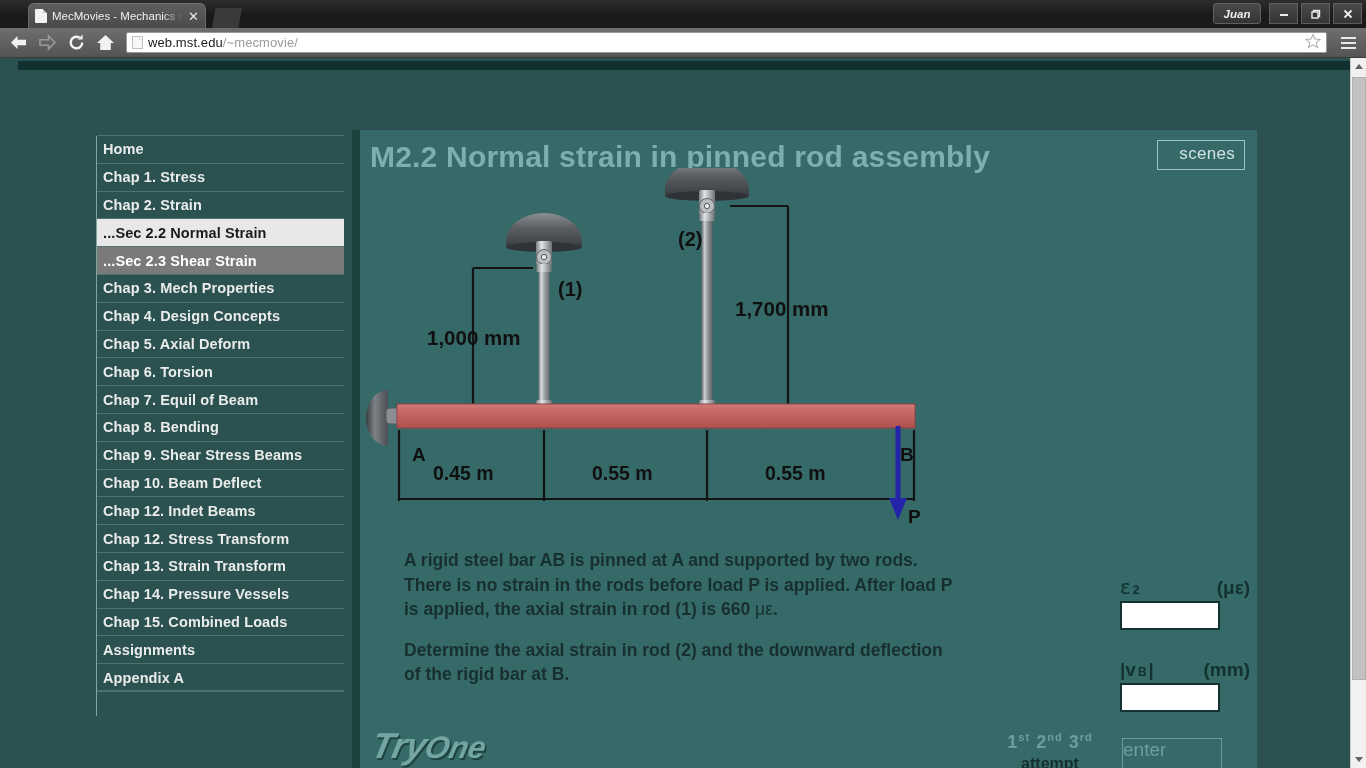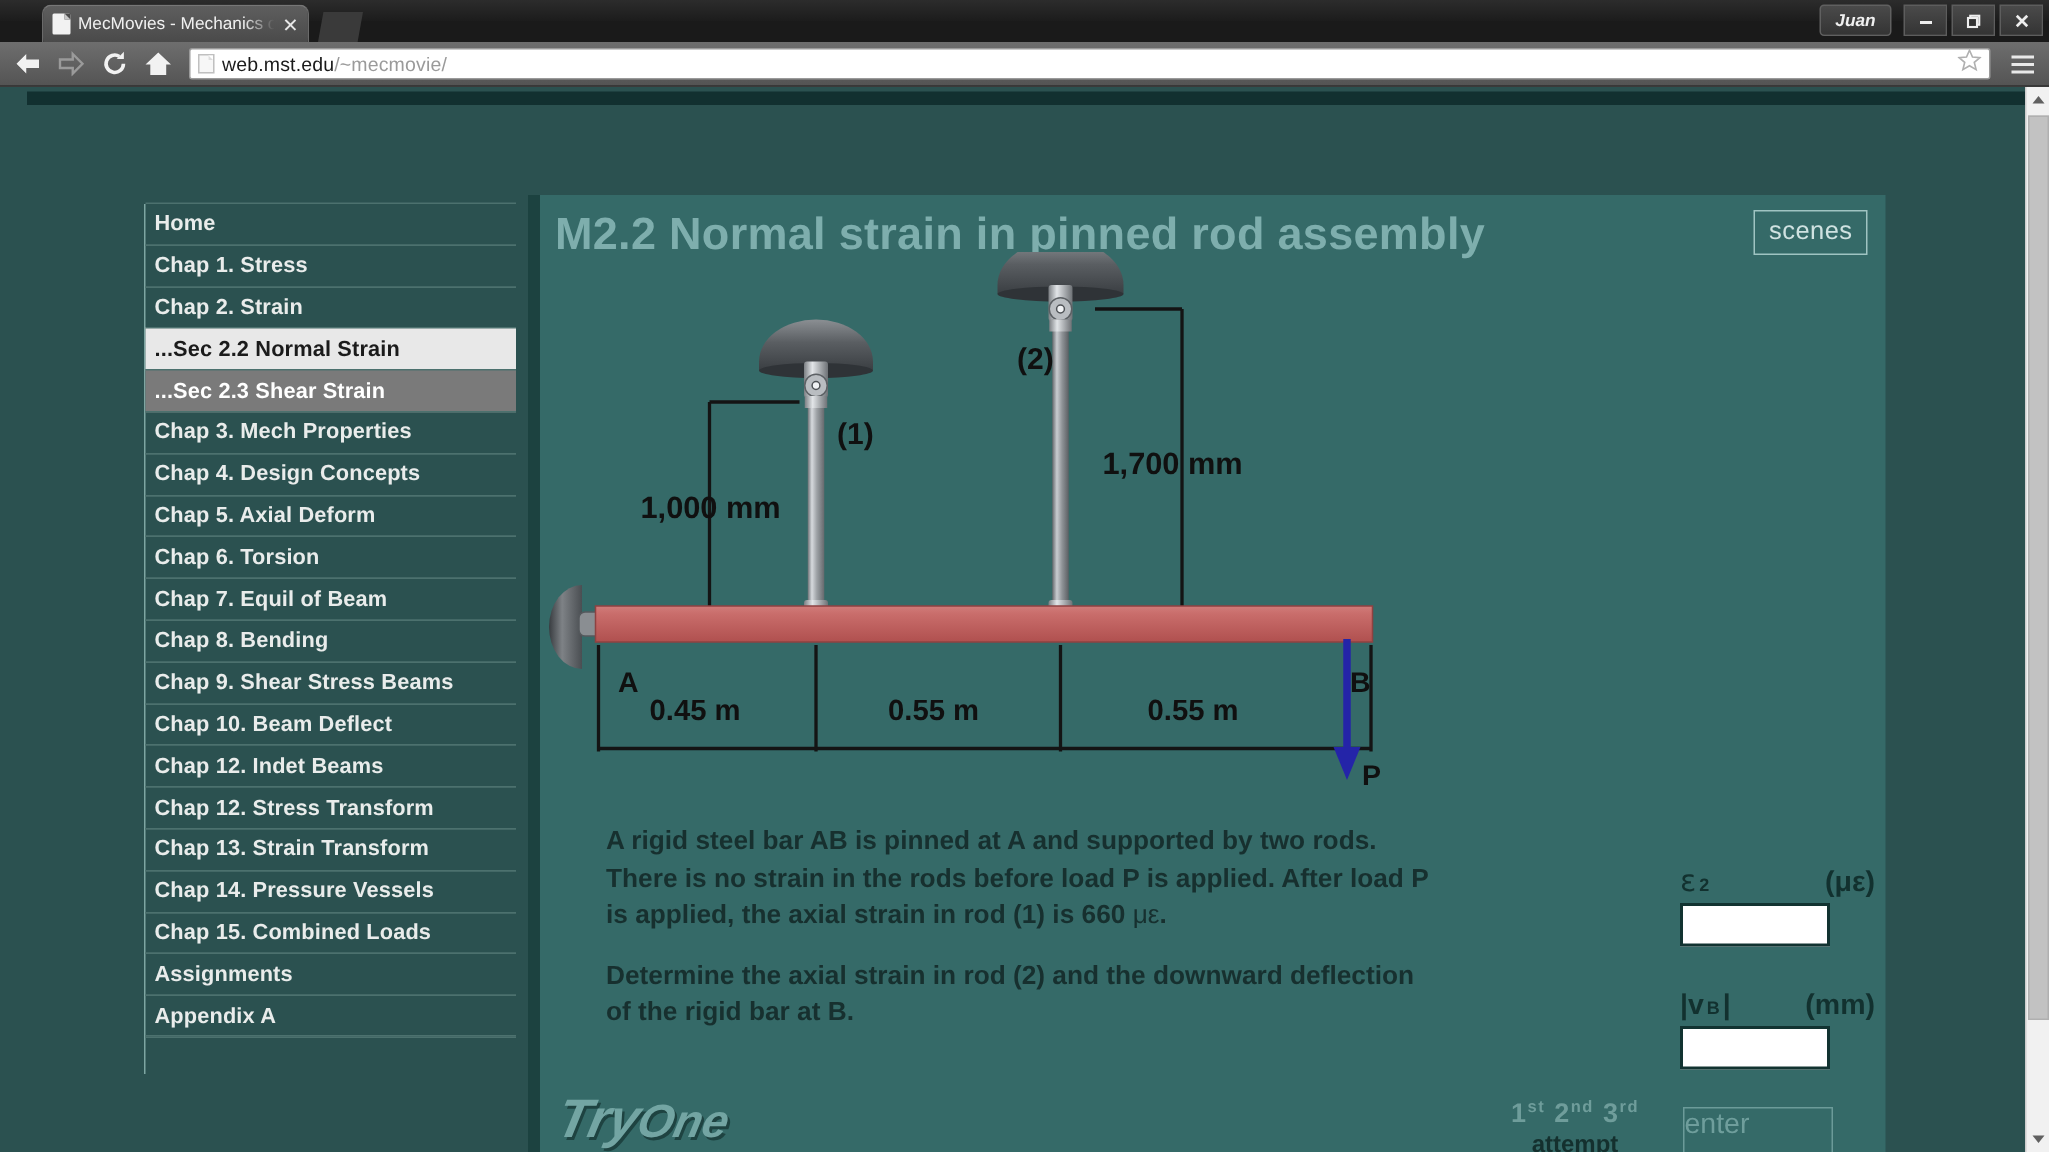--- a/index.html
+++ b/index.html
@@ -122,21 +122,21 @@
     border-left: 8px solid #1c4240;
   }
   .app-title {
     position: absolute; left: 10px; top: 10px;
     font-size: 30px; font-weight: bold; color: #7eaead;
     letter-spacing: .2px; white-space: nowrap;
   }
   .scenes-btn {
     position: absolute; right: 12px; top: 10px;
     border: 1px solid #9fc4c2; color: #cfe2e1; background: transparent;
-    font-size: 17px; padding: 3px 9px 5px 9px; letter-spacing: .3px;
+    font-size: 17px; padding: 3px 9px 5px 21px; letter-spacing: .3px;
     font-family: "Liberation Sans", sans-serif;
   }
 
   
   .figure { position: absolute; left: 0; top: 38px; width: 905px; height: 400px; }
   .figure svg { display: block; }
 
   
   .problem {
     position: absolute; left: 44px; top: 418px; width: 560px;

